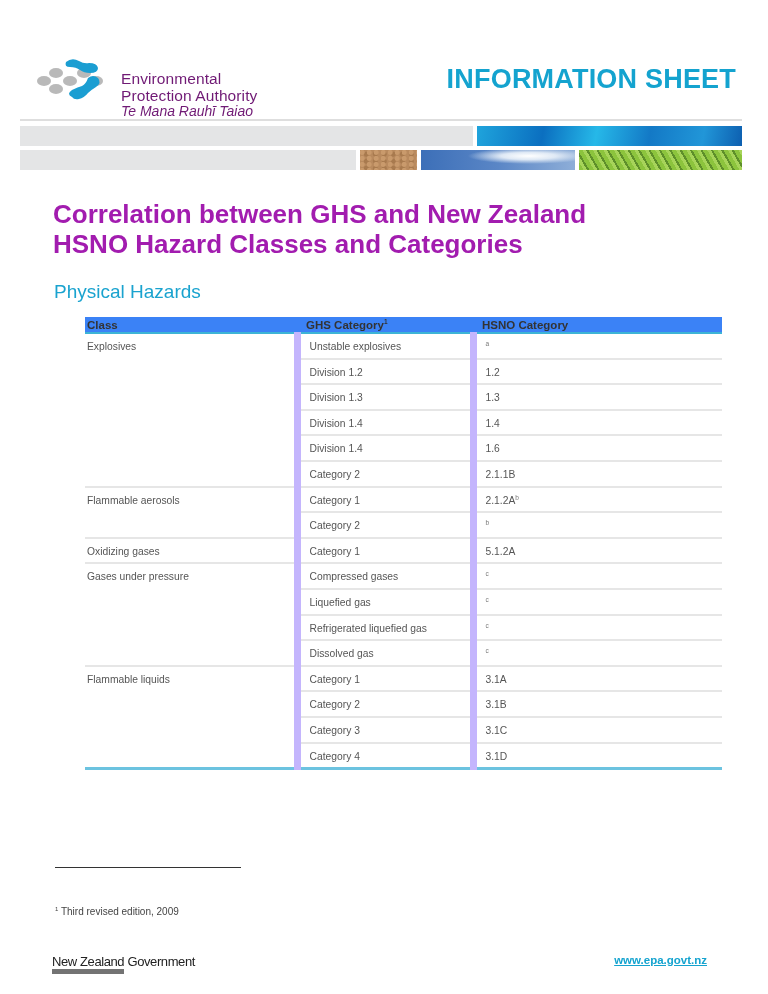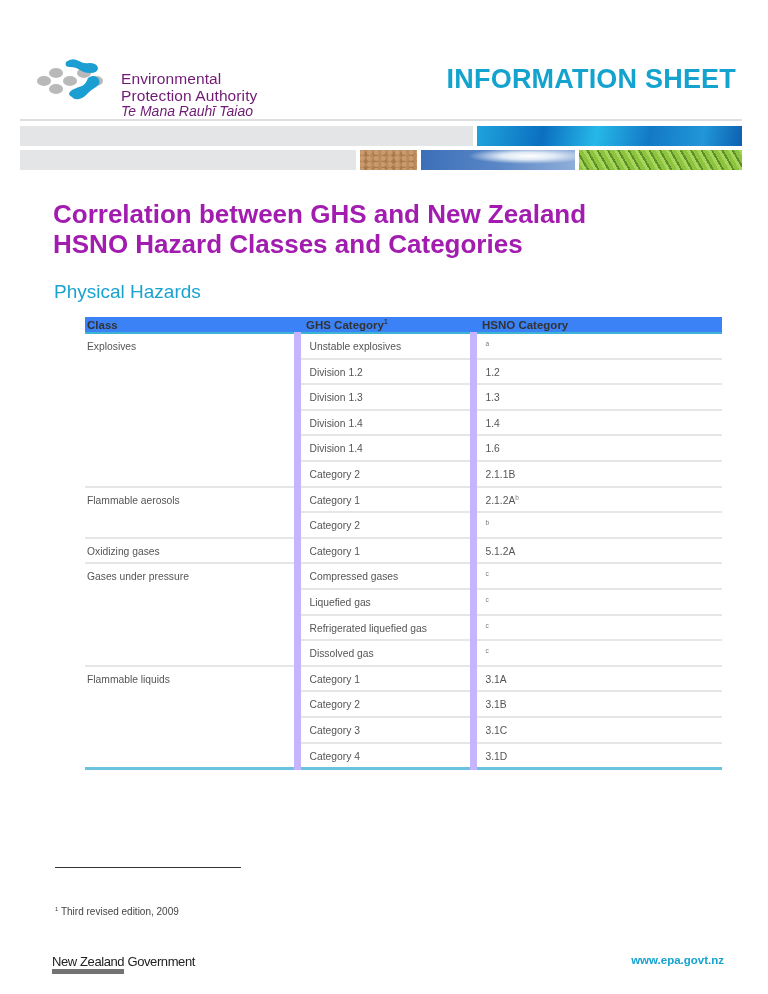--- a/index.html
+++ b/index.html
@@ -35,21 +35,21 @@
   col.c1 { width: 212px; } col.c2 { width: 176px; } col.c3 { width: 249px; }
   sup { font-size: 6.5px; vertical-align: super; line-height: 0; color: #777; }
   th sup { color: #333; }
 
   .fn-rule { position: absolute; left: 55px; top: 867px; width: 186px; height: 1px; background: #333; }
   .footnote { position: absolute; left: 55px; top: 906px; font-size: 10px; color: #444; }
   .footnote sup { font-size: 6px; color: #444; }
 
   .nzgov { position: absolute; left: 52px; top: 954px; font-size: 13px; color: #222; letter-spacing: -0.4px; }
   .nzgov .nz { border-bottom: 5px solid #737373; }
-  .website { position: absolute; right: 44px; top: 954px; font-size: 11.5px; font-weight: bold; color: #14a3cf; }
+  .website { position: absolute; right: 61px; top: 954px; font-size: 11.5px; font-weight: bold; color: #14a3cf; text-decoration: underline; }
 </style>
 </head>
 <body>
 
 <svg class="logo" viewBox="0 0 80 46">
   <ellipse cx="8" cy="24" rx="7" ry="5" fill="#b9b9b9"></ellipse>
   <ellipse cx="20" cy="16" rx="7" ry="5" fill="#b9b9b9"></ellipse>
   <ellipse cx="34" cy="24" rx="7" ry="5" fill="#b9b9b9"></ellipse>
   <ellipse cx="20" cy="32" rx="7" ry="5" fill="#b9b9b9"></ellipse>
   <ellipse cx="48" cy="16" rx="7" ry="5" fill="#b9b9b9"></ellipse>

